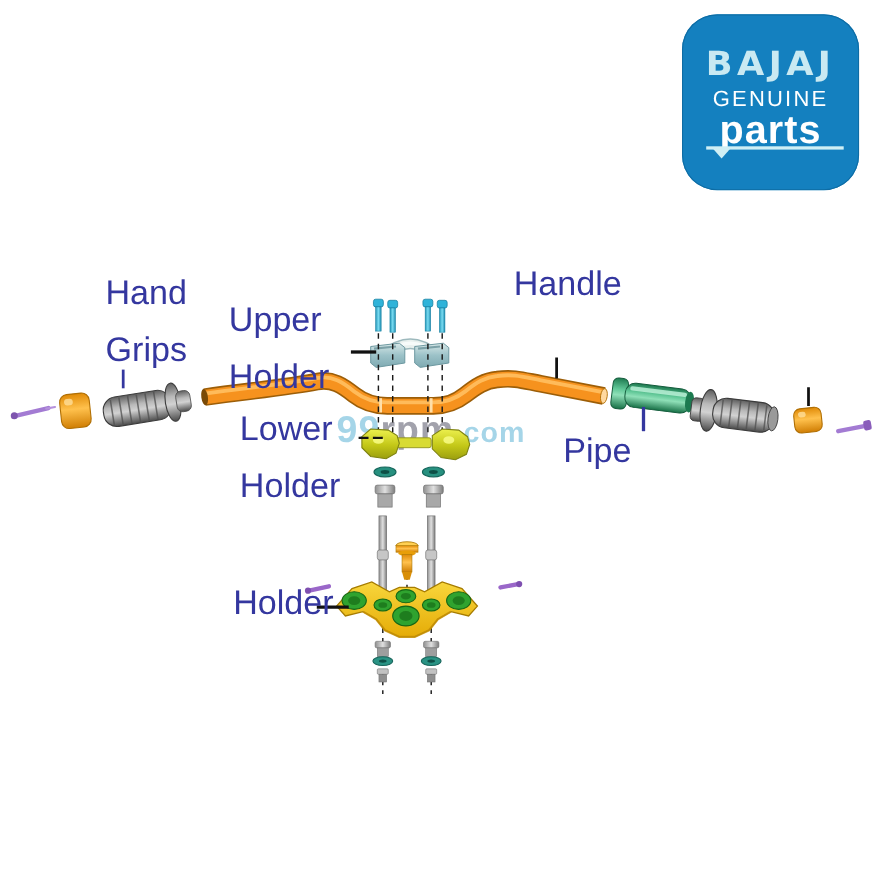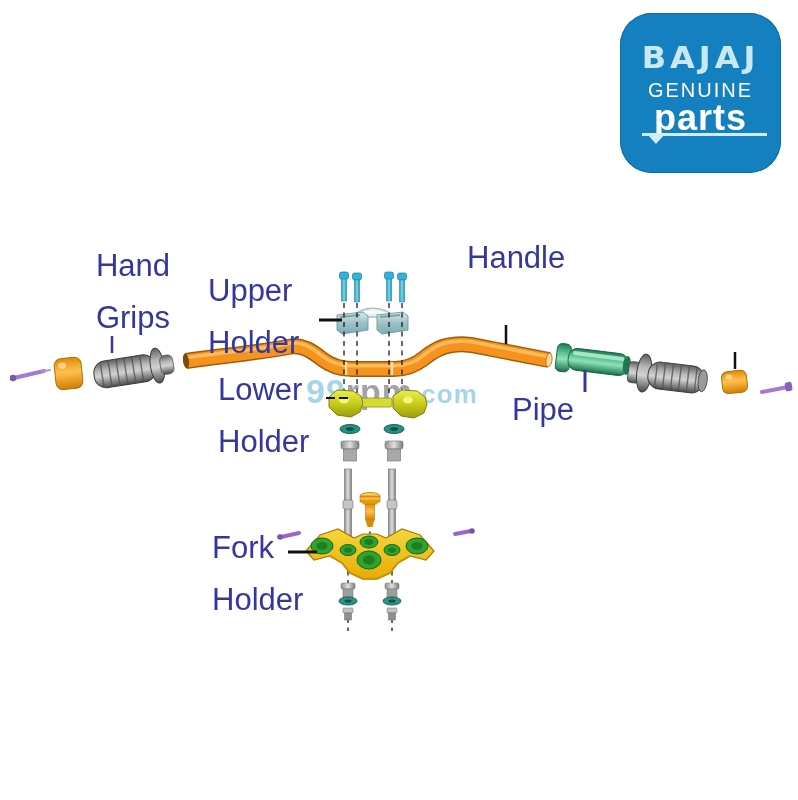--- a/index.html
+++ b/index.html
@@ -297,21 +297,20 @@
     <div>Handle</div>
   </div>
   <div class="label lbl-lower-holder">
     <div>Lower</div>
     <div>Holder</div>
   </div>
   <div class="label lbl-throttle-pipe">
     <div>Pipe</div>
   </div>
   <div class="label lbl-fork-holder">
-    <div>Fork</div>
     <div>Holder</div>
   </div>
 
   <div class="logo">
     <div class="logo-brand">BAJAJ</div>
     <div class="logo-genuine">GENUINE</div>
     <div class="logo-parts">parts</div>
     <div class="logo-rule"></div>
     <div class="logo-arrow"></div>
   </div>

